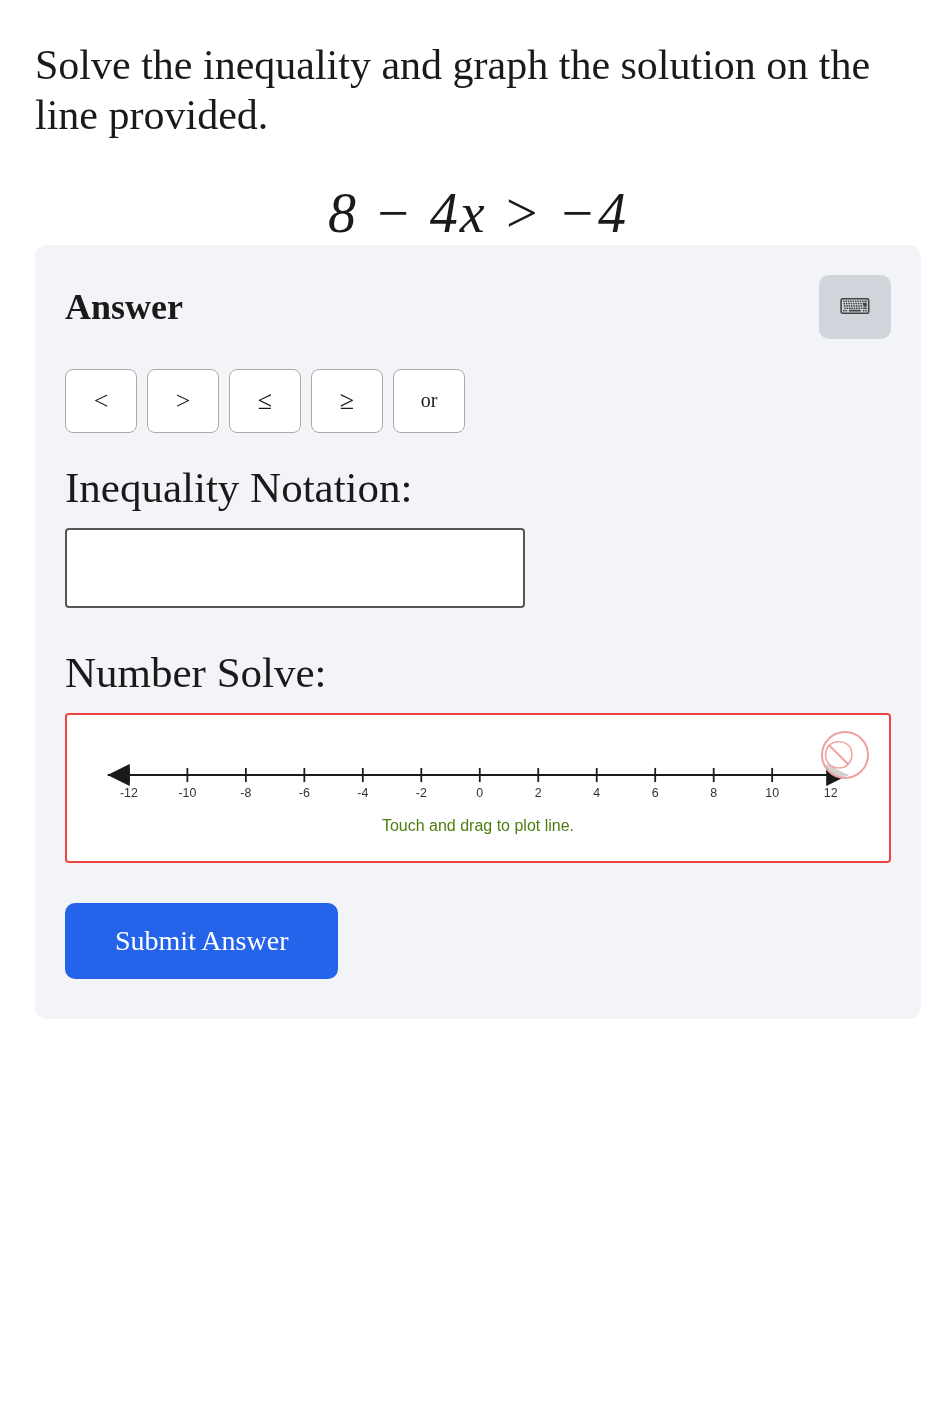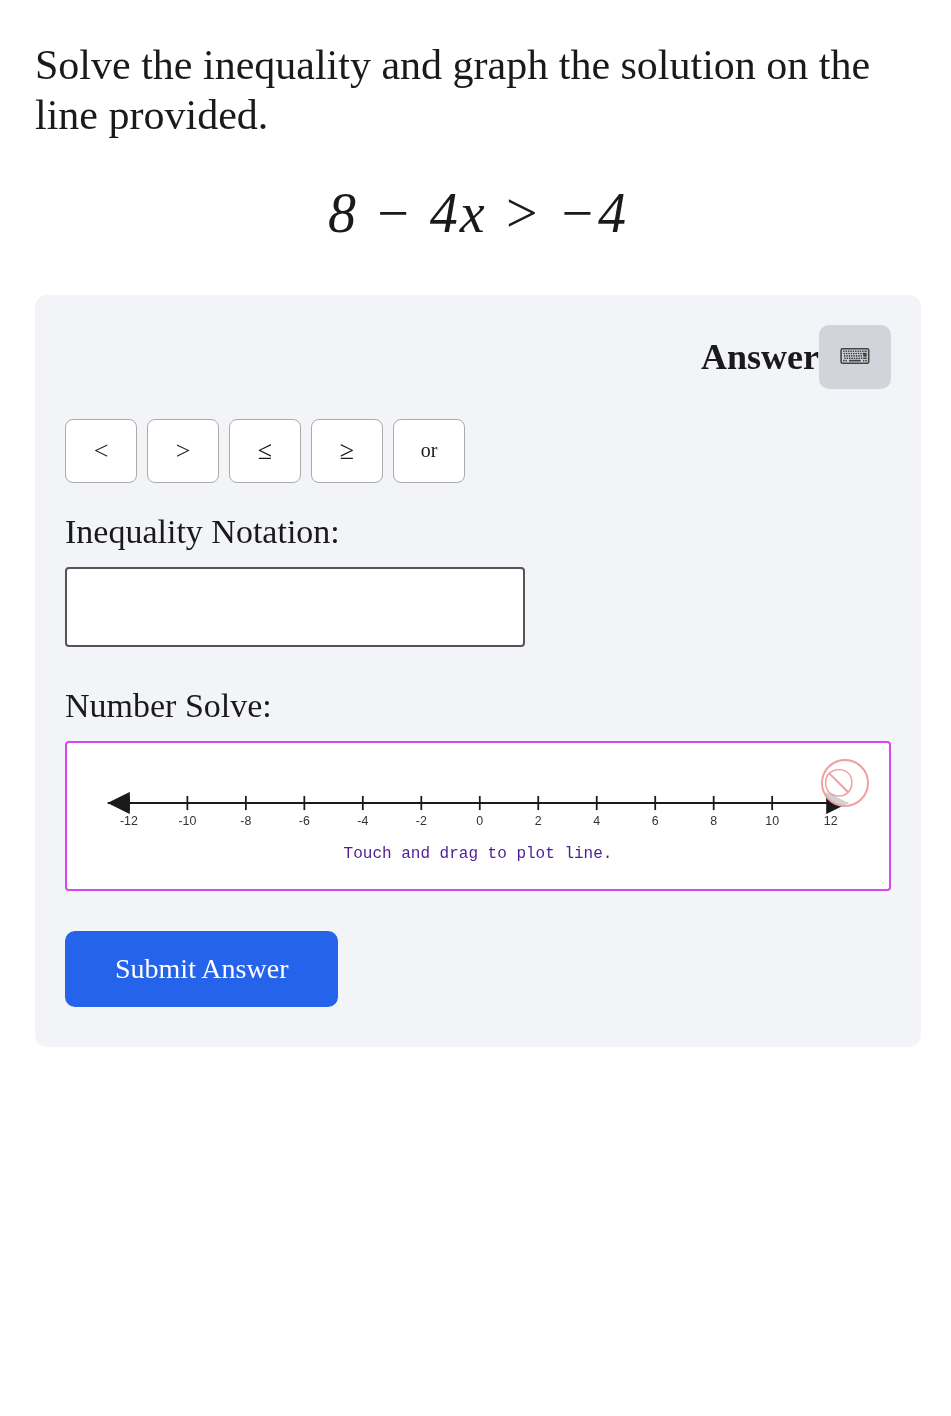--- a/index.html
+++ b/index.html
@@ -23,39 +23,38 @@
     .problem-title {
       font-size: 42px;
       font-weight: 400;
       line-height: 1.2;
       margin-bottom: 40px;
       font-family: Georgia, serif;
     }
 
     .equation-container {
       text-align: center;
-      margin-bottom: 50px;
     }
 
     .equation {
       font-size: 56px;
       font-style: italic;
       font-family: 'Times New Roman', serif;
       letter-spacing: 2px;
     }
 
     .answer-panel {
       background: #f2f4f7;
       border-radius: 12px;
       padding: 30px 30px 40px 30px;
     }
 
     .answer-header {
       display: flex;
-      justify-content: flex-end;
+      justify-content: space-between;
       align-items: center;
       margin-bottom: 30px;
     }
 
     .answer-label {
       font-size: 36px;
       font-weight: 700;
       font-family: Georgia, serif;
     }
 
@@ -94,21 +93,21 @@
       color: #1a1a1a;
     }
 
     .symbol-btn.or-btn {
       font-family: Georgia, serif;
       font-size: 20px;
       width: 72px;
     }
 
     .section-label {
-      font-size: 34px;
+      font-size: 43px;
       font-family: Georgia, serif;
       font-weight: 400;
       margin-bottom: 16px;
     }
 
     .inequality-input {
       width: 460px;
       height: 80px;
       border: 2px solid #555;
       background: #ffffff;
@@ -118,21 +117,21 @@
       margin-bottom: 40px;
       font-family: Georgia, serif;
       outline: none;
     }
 
     .number-line-section {
       margin-bottom: 30px;
     }
 
     .number-line-container {
-      border: 2px solid #d946ef;
+      border: 2px solid #ef4444;
       border-radius: 4px;
       background: #ffffff;
       padding: 20px 30px 10px 30px;
       position: relative;
       height: 150px;
     }
 
     .erase-icon {
       position: absolute;
       top: 16px;
@@ -150,24 +149,24 @@
       background: rgba(255,255,255,0.8);
     }
 
     .number-line-svg {
       width: 100%;
       margin-top: 10px;
     }
 
     .touch-label {
       text-align: center;
-      color: #4c1d95;
+      color: #4d7c0f;
       font-size: 16px;
       margin-top: 8px;
-      font-family: Liberation Mono, monospace;
+      font-family: Liberation Sans, sans-serif;
     }
 
     .submit-button {
       background: #2563eb;
       color: #ffffff;
       border: none;
       border-radius: 10px;
       padding: 22px 50px;
       font-size: 28px;
       font-family: Georgia, serif;

